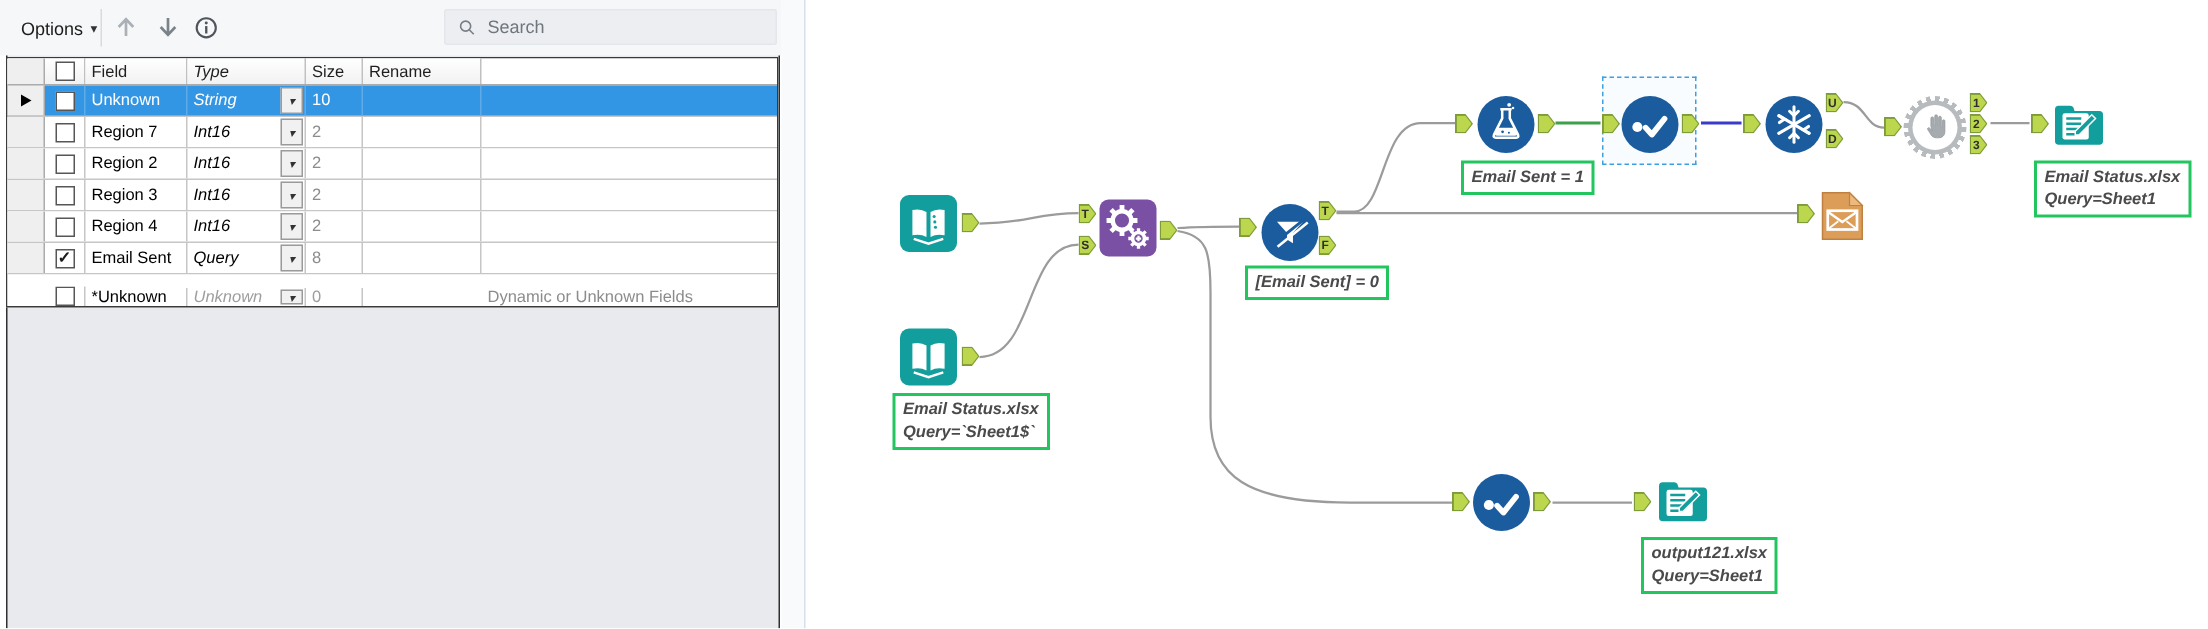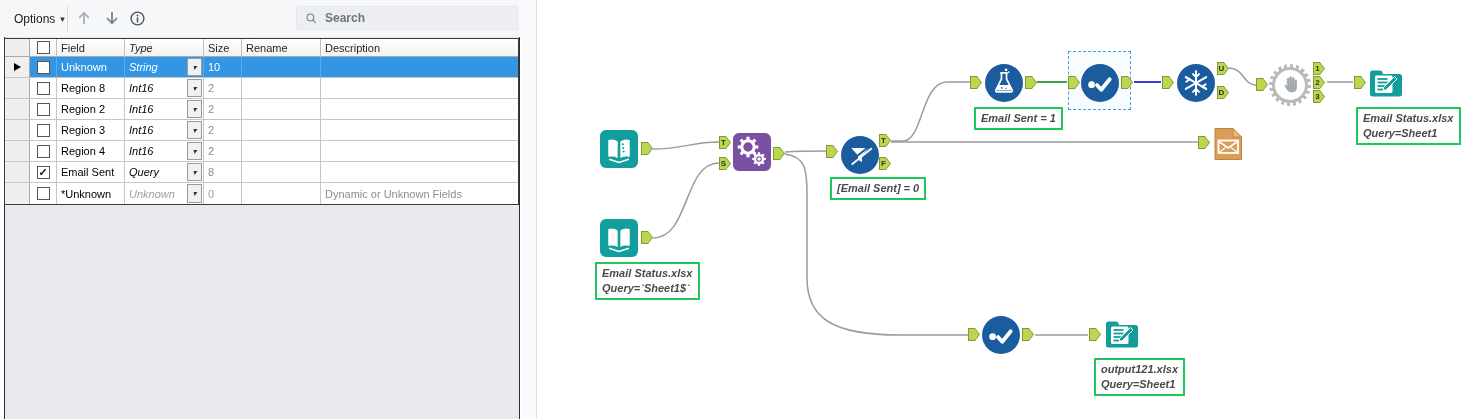--- a/index.html
+++ b/index.html
@@ -9,29 +9,29 @@
 
   
   .toolbar { position:absolute; left:0; top:0; width:521px; height:37px; background:#F6F7F9; }
   .opts { position:absolute; left:8px; top:7px; height:23px; display:flex; align-items:center; gap:5px;
           padding:0 6px; font-size:12px; color:#1c1c1c; cursor:default; }
   .opts .caret { font-size:9px; color:#333; }
   .tb-sep { position:absolute; left:67px; top:6px; width:1px; height:25px; background:#D8DBDE; }
   .tb-btn { position:absolute; top:6px; width:24px; height:24px; display:flex; align-items:center; justify-content:center; }
   .search { position:absolute; left:296px; top:6px; width:222px; height:24px; background:#ECEEF2;
             border:1px solid #E3E6EA; border-radius:2px; display:flex; align-items:center; gap:7px; padding:0 8px; }
-  .search span { font-size:12px; color:#6F767E;font-weight:bold; }
+  .search span { font-size:12px; color:#6F767E; }
 
   .panel-body { position:absolute; left:4px; top:37px; width:516px; height:382px;
                 background:#E9EAED; border-left:1px solid #2F2F2F; border-right:1px solid #2F2F2F; }
 
   .grid { position:absolute; left:-1px; top:1px; width:515px; border:1px solid #3A3A3A; background:#fff; }
   .trow { display:flex; height:21px; border-bottom:1px solid #C6C6C6; background:#fff; }
   .trow.hdr { height:18px; border-bottom:1px solid #ABABAB; }
-  .trow:last-child { border-bottom:none; }
+  .trow:last-child { border-bottom:none;align-items:flex-end; }
   .c { border-right:1px solid #C6C6C6; font-size:11px; color:#000; display:flex; align-items:center;
        padding:0 0 0 4px; overflow:hidden; white-space:nowrap; }
   .hdr .c { background:linear-gradient(#FFFFFF,#F1F2F3); color:#1F1F1F; border-right:1px solid #C0C0C0; }
   .c.sel { width:25px; background:#EFEFEF; border-right:1px solid #ABABAB; padding:0; justify-content:center; }
   .c.cb  { width:27px; justify-content:center; padding:0; }
   .c.f   { width:68px; }
   .c.t   { width:79px; position:relative;font-style:italic; }
   .c.s   { width:38px; color:#8C8C8C; }
   .c.r   { width:79px; }
   .c.d   { flex:1; border-right:none; color:#8C8C8C; }
@@ -123,21 +123,20 @@
 
       <div class="trow hdr">
         <div class="c sel"></div>
         <div class="c cb">
             <span class="box"></span>
           </div>
         <div class="c f">Field</div>
         <div class="c t">Type</div>
         <div class="c s">Size</div>
         <div class="c r">Rename</div>
-        <div class="c d">Description</div>
       </div>
 
       <div class="trow selected">
         <div class="c sel">
             <span class="tri"></span>
           </div>
         <div class="c cb">
             <span class="box">
               <i></i>
             </span>
@@ -154,21 +153,21 @@
         <div class="c d"></div>
       </div>
 
       <div class="trow">
         <div class="c sel"></div>
         <div class="c cb">
             <span class="box">
               <i></i>
             </span>
           </div>
-        <div class="c f">Region 8</div>
+        <div class="c f">Region 7</div>
         <div class="c t">
             <span>Int16</span>
             <span class="dd">
               <b>▾</b>
             </span>
           </div>
         <div class="c s">2</div>
         <div class="c r"></div>
         <div class="c d"></div>
       </div>

